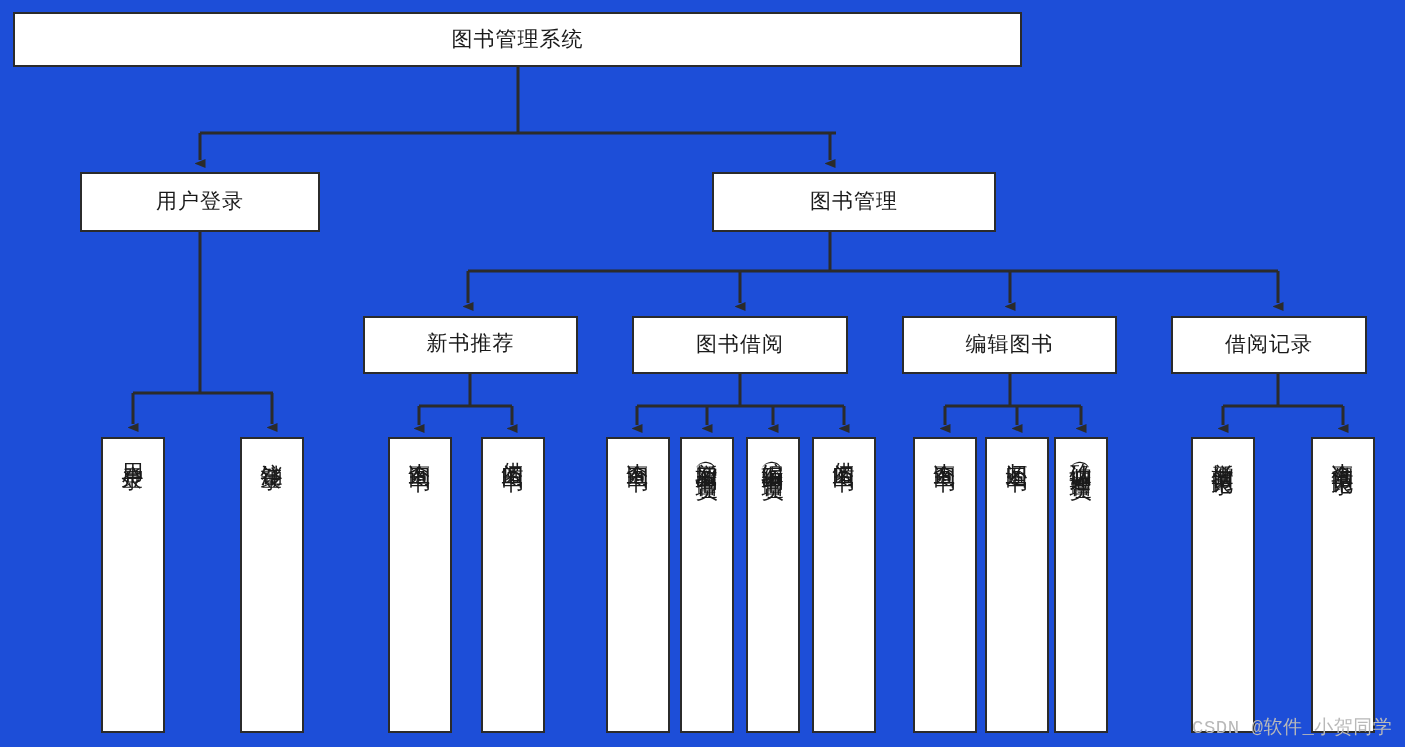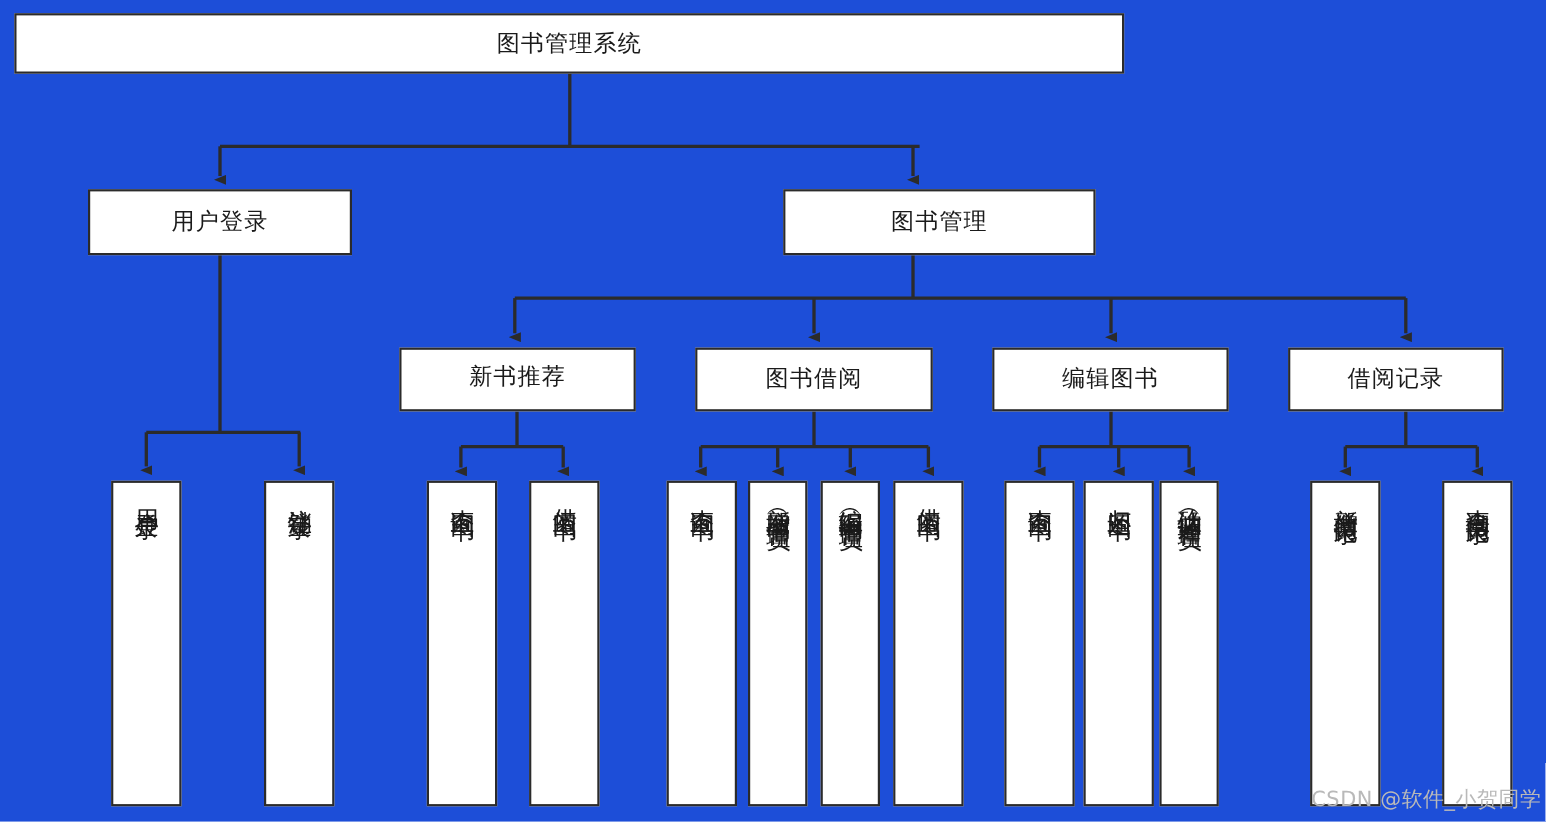--- a/index.html
+++ b/index.html
@@ -172,15 +172,15 @@
   <div class="node vert" id="n-lf-10" style="left: 1054px; top: 437px; width: 54px; height: 296px;">
     <span class="vtext">确认归还（管理员）</span>
   </div>
   <div class="node vert" id="n-lf-11" style="left: 1191px; top: 437px; width: 64px; height: 296px;">
     <span class="vtext">新增借阅记录</span>
   </div>
   <div class="node vert" id="n-lf-12" style="left: 1311px; top: 437px; width: 64px; height: 296px;">
     <span class="vtext">查询借阅记录</span>
   </div>
 
-  <div class="watermark" id="wm" style="left: 1192px; top: 714px; color: rgb(185, 185, 185);">CSDN @软件_小贺同学</div>
+  <div class="watermark" id="wm" style="left: 1192px; top: 714px; color: rgb(185, 185, 185); font-family: Liberation Mono, monospace;">CSDN @软件_小贺同学</div>
 
 </div>
 
 </body></html>

